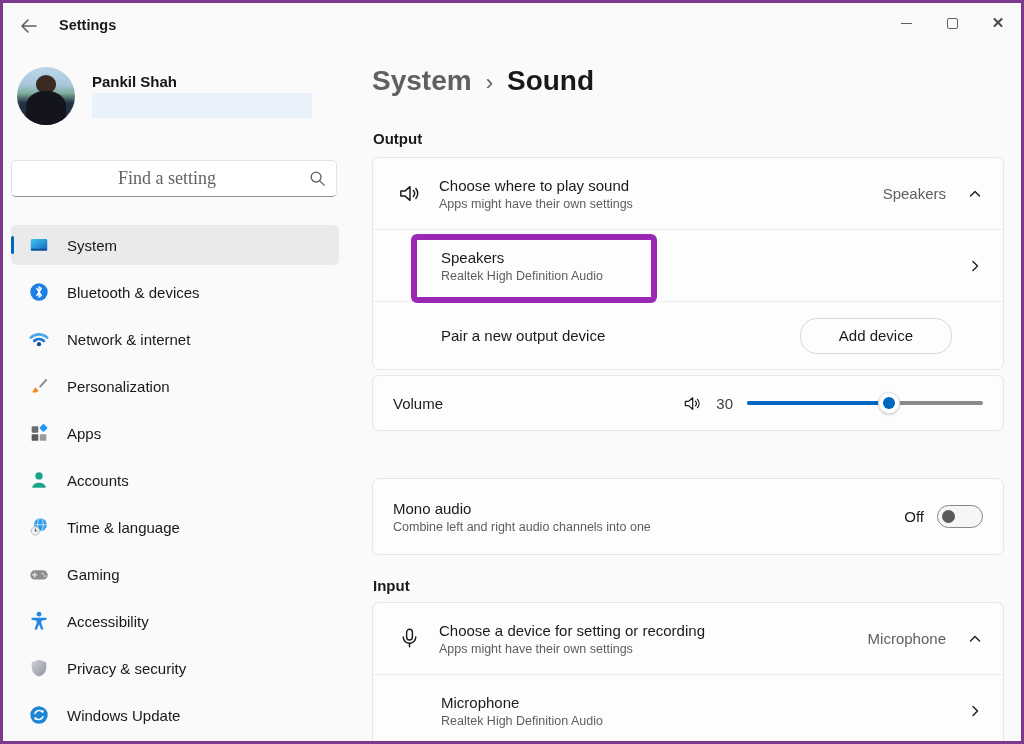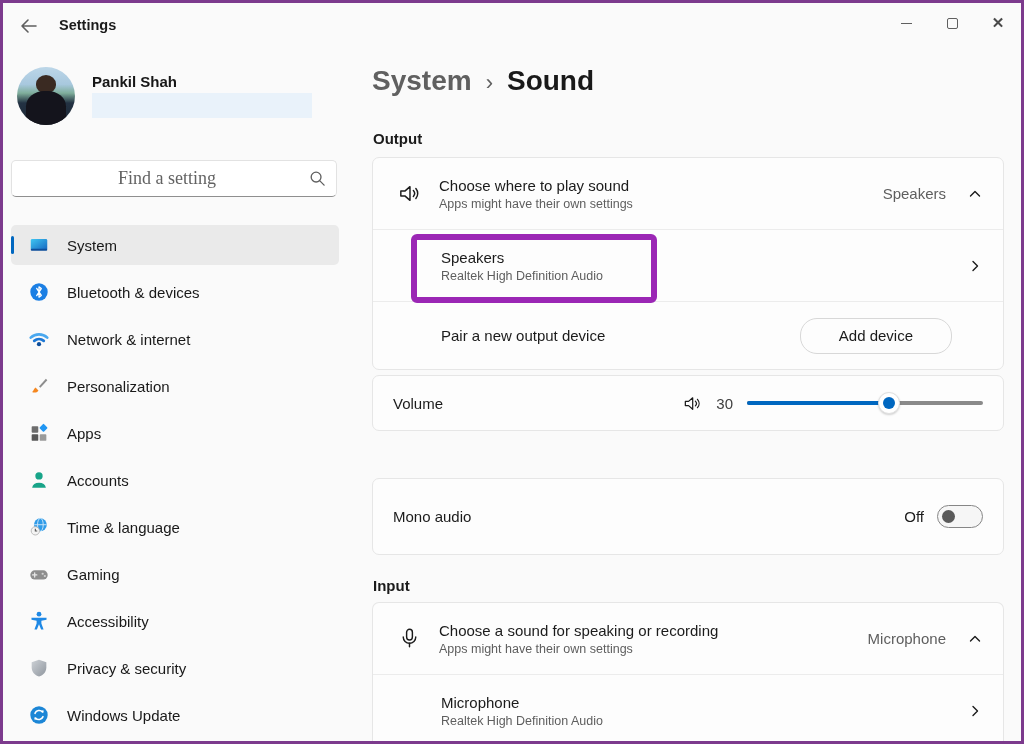--- a/index.html
+++ b/index.html
@@ -372,20 +372,21 @@
           <span class="slider-thumb" id="vol-thumb" style="left: calc(60% - 11px);"></span>
         </span>
       </span>
     </div>
   </div>
 
   <div class="card card-mono">
     <div class="row" style="height:100%;">
       <span class="row-text">
         <span class="row-title">Mono audio</span>
+        <span class="row-sub">Combine left and right audio channels into one</span>
       </span>
       <span class="row-right">
         <span class="toggle-label">Off</span>
         <span class="toggle">
           <span class="toggle-knob"></span>
         </span>
       </span>
     </div>
   </div>
 
@@ -394,21 +395,21 @@
   <div class="card card-input">
     <div class="row row-h1">
       <span class="row-icon">
         <svg viewBox="0 0 28 28" width="27" height="27">
             <rect x="11" y="4.5" width="6" height="11" rx="3" fill="none" stroke="#1b1b1b" stroke-width="1.5"></rect>
             <path d="M7.5 12.5 a6.5 6.5 0 0 0 13 0" fill="none" stroke="#1b1b1b" stroke-width="1.5" stroke-linecap="round"></path>
             <path d="M14 19 v3.5" stroke="#1b1b1b" stroke-width="1.5" stroke-linecap="round"></path>
           </svg>
       </span>
       <span class="row-text">
-        <span class="row-title">Choose a sound for speaking or recording</span>
+        <span class="row-title">Choose a device for setting or recording</span>
         <span class="row-sub">Apps might have their own settings</span>
       </span>
       <span class="row-right">
         <span class="right-value">Microphone</span>
         <span class="chev">
           <svg viewBox="0 0 16 16" width="16" height="16">
               <path d="M3.5 10 L8 5.5 L12.5 10" stroke="#1b1b1b" stroke-width="1.4" fill="none" stroke-linecap="round" stroke-linejoin="round"></path>
             </svg>
         </span>
       </span>

